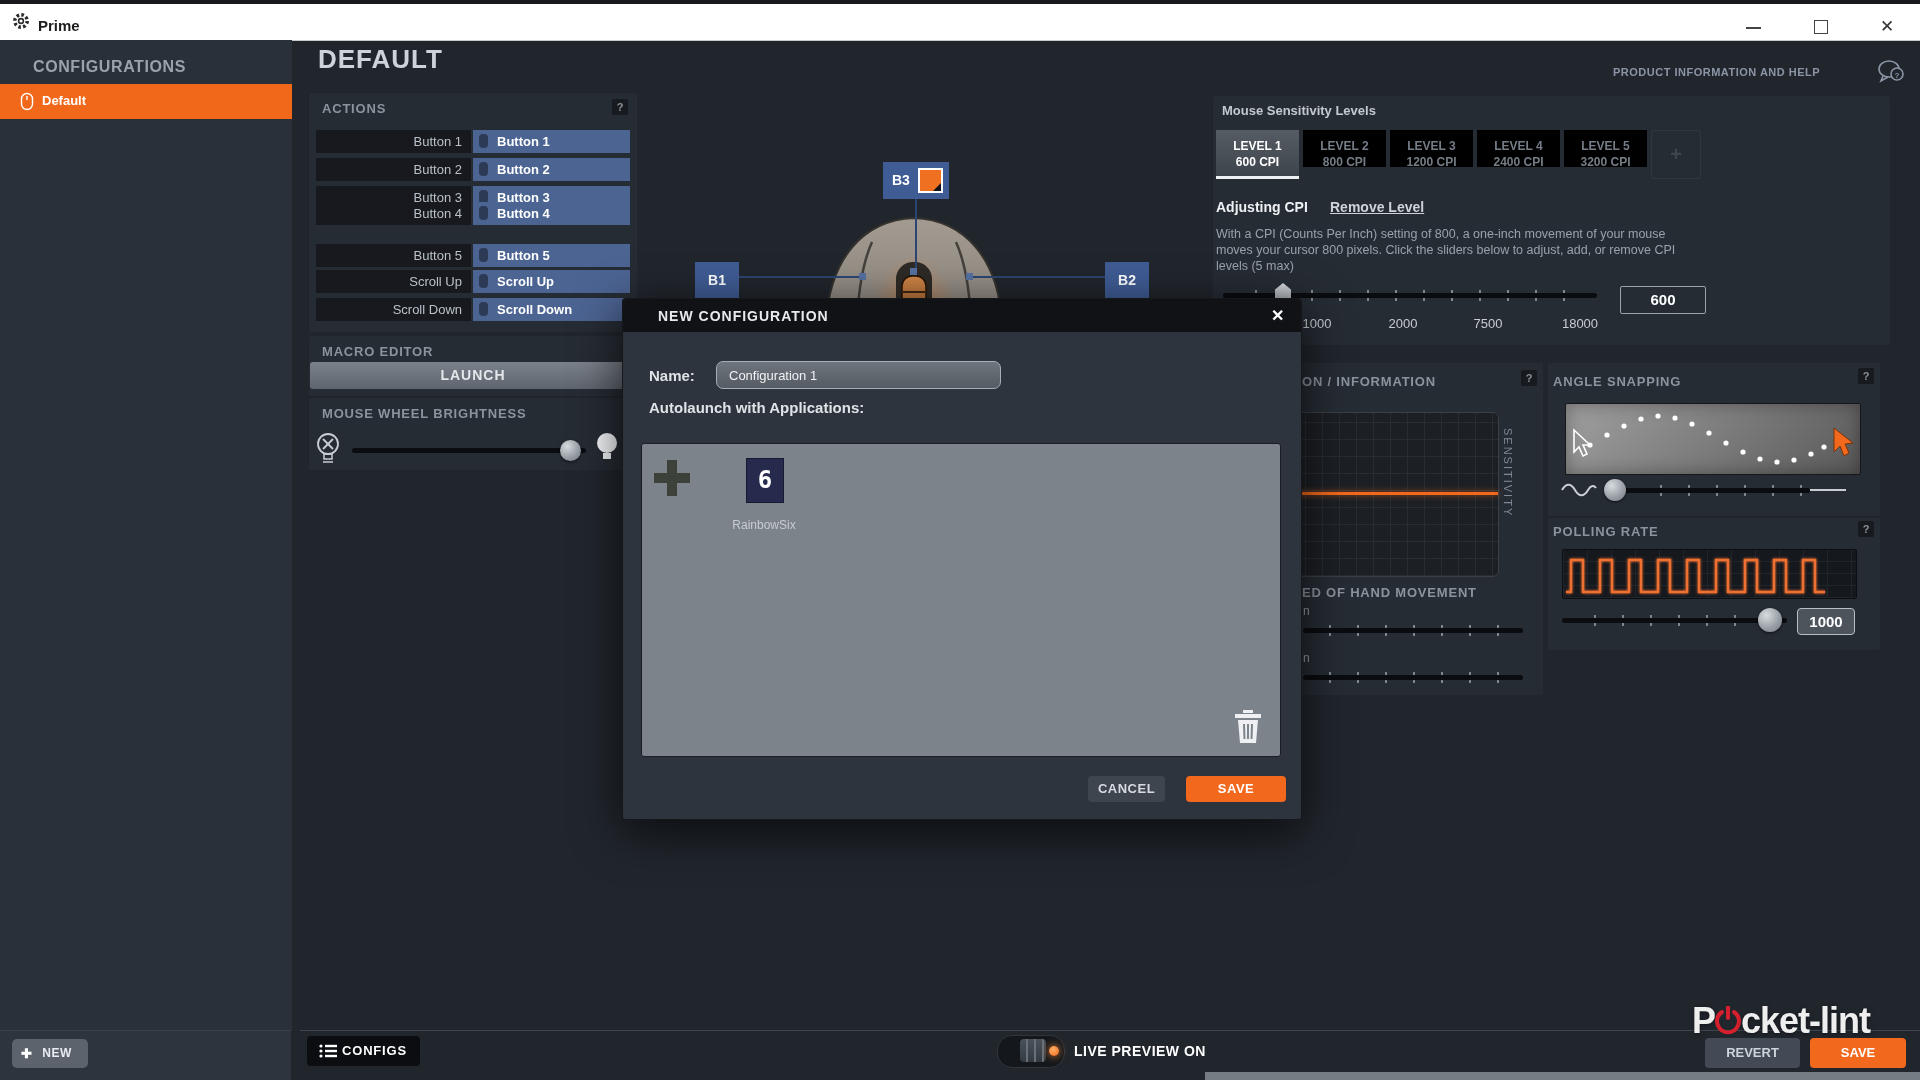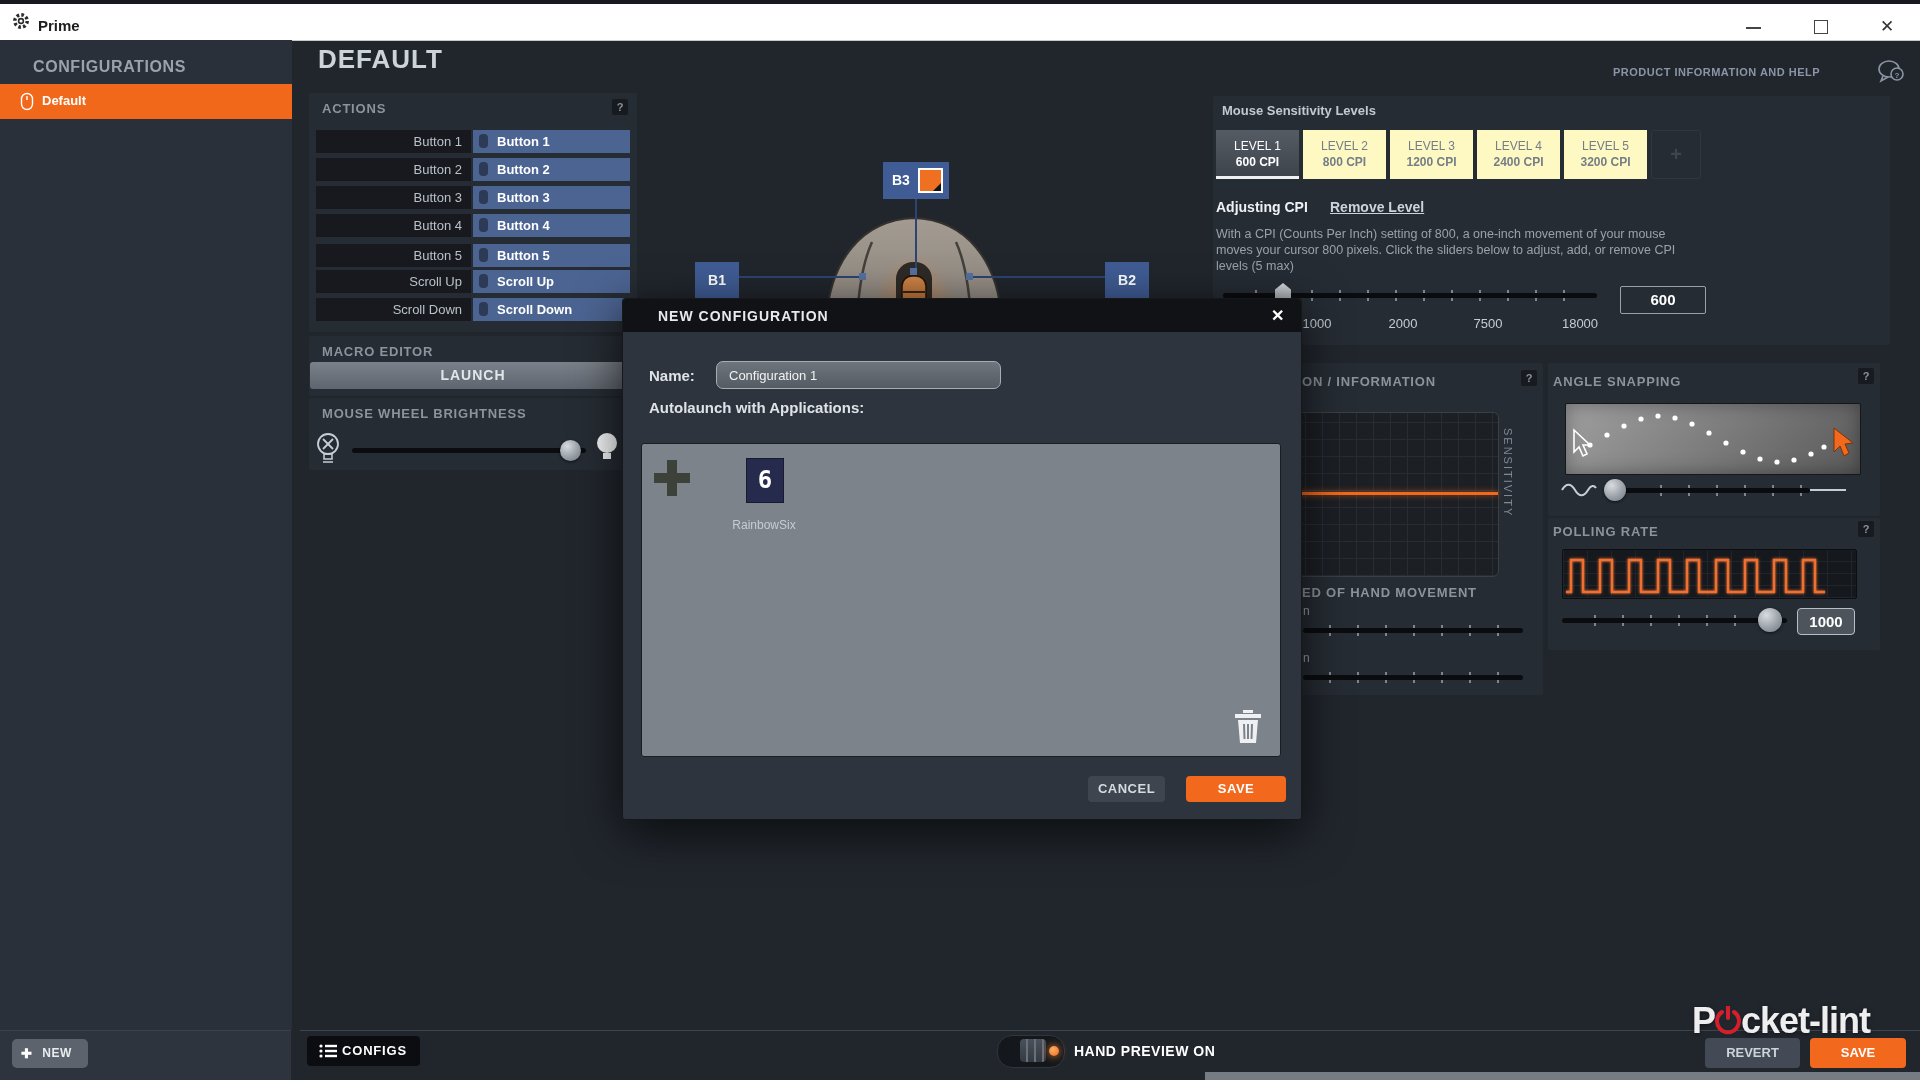--- a/index.html
+++ b/index.html
@@ -41,22 +41,22 @@
   .slidertrack{background:#0b0c0f;height:5px;border-radius:3px;}
   .tickstrip{height:11px;background:repeating-linear-gradient(90deg,transparent 0 26px,#7f868e 26px 28px);}
   .knob{border-radius:50%;background:radial-gradient(circle at 35% 30%,#d8dcdf,#9aa1a8 55%,#70777e);
         box-shadow:0 1px 3px rgba(0,0,0,.6);}
   
   .bbox{background:#3f5c94;color:#fff;font-weight:bold;text-align:center;}
   .bline{background:#2c4471;}
   .bmark{width:7px;height:7px;background:#5571a1;}
   
   .senstitle{left:1222px;top:103px;font-size:13px;font-weight:bold;color:#c3c9d0;}
-  .tab{position:absolute;top:130px;width:83px;height:49px;background:#fef9c3;color:#757d87;text-align:center;cursor:pointer;}
-  .tab .tl1{margin-top:9px;font-size:12px;font-weight:normal;}
+  .tab{position:absolute;top:130px;width:83px;height:37px;background:#000000;color:#757d87;text-align:center;cursor:pointer;}
+  .tab .tl1{margin-top:9px;font-size:12px;font-weight:bold;}
   .tab .tl2{font-size:12px;font-weight:bold;margin-top:2px;}
   .tab.active{background:linear-gradient(#565c64,#3e444c);color:#fff;border-bottom:3px solid #eef0f2;height:46px;}
   .addtab{position:absolute;top:130px;left:1651px;width:48px;height:47px;border:1px solid #31373f;border-radius:3px;
           color:#3f454d;font-size:20px;font-weight:bold;text-align:center;line-height:47px;}
   .desc{left:1216px;top:226px;width:486px;font-size:12.5px;line-height:16px;color:#99a1ab;}
   .cpilabel{position:absolute;top:316px;font-size:13px;color:#c6ccd2;text-align:center;width:48px;}
   .valbox{border:1px solid #9aa1a8;border-radius:2px;color:#fff;font-size:15px;font-weight:bold;text-align:center;}
   
   .gridbox{background:#1c1f24;background-image:repeating-linear-gradient(90deg,#282c33 0 1px,transparent 1px 17px),
            repeating-linear-gradient(0deg,#282c33 0 1px,transparent 1px 17px);border:1px solid #3a4046;border-radius:6px;}
@@ -169,21 +169,21 @@
           <span class="atxt">Button 2</span>
         </div>
     </div>
     <div class="arow" style="top:93px">
       <div class="aslot">Button 3</div>
       <div class="abtn">
           <span class="amouse"></span>
           <span class="atxt">Button 3</span>
         </div>
     </div>
-    <div class="arow" style="top:121px">
+    <div class="arow" style="top:109px">
       <div class="aslot">Button 4</div>
       <div class="abtn">
           <span class="amouse"></span>
           <span class="atxt">Button 4</span>
         </div>
     </div>
     <div class="arow" style="top:151px">
       <div class="aslot">Button 5</div>
       <div class="abtn">
           <span class="amouse"></span>
@@ -425,21 +425,21 @@
           <rect x="6" y="5.8" width="12" height="2.4"></rect>
           <rect x="6" y="10.8" width="12" height="2.4"></rect>
         </g>
     </svg>
     <span style="margin-left:22px">CONFIGS</span>
   </div>
   <div class="abs toggle">
     <div class="thandle"></div>
     <div class="tdot"></div>
   </div>
-  <div class="abs lptext">HAND PREVIEW ON</div>
+  <div class="abs lptext">LIVE PREVIEW ON</div>
   <div class="abs revertbtn">REVERT</div>
   <div class="abs savebtn2">SAVE</div>
   <div class="abs bottomstrip"></div>
 
   <div class="abs watermark">
     <span>P</span><svg width="26" height="30" viewBox="0 0 26 30" style="vertical-align:-3px">
       <path d="M7,6 A11,11 0 1 0 19,6" fill="none" stroke="#d41f2c" stroke-width="4" stroke-linecap="round"></path>
       <line x1="13" y1="0" x2="13" y2="12" stroke="#d41f2c" stroke-width="4" stroke-linecap="round"></line>
     </svg><span>cket-lint</span>
   </div>

